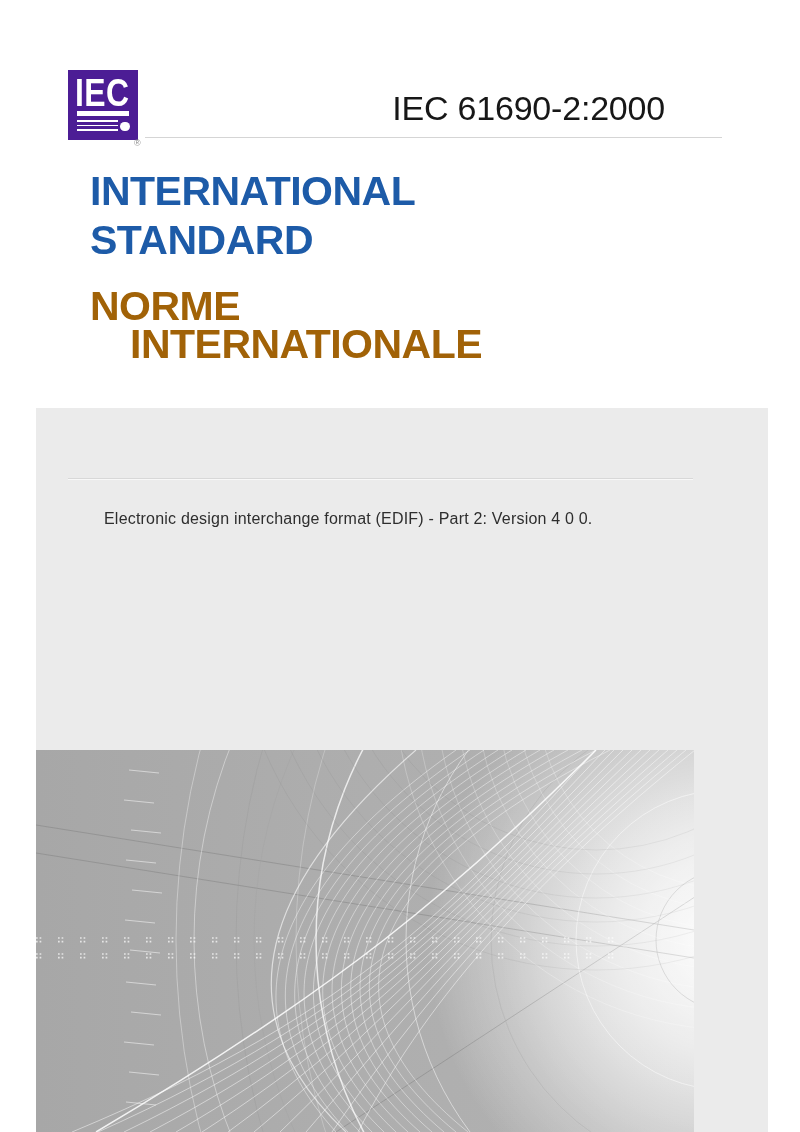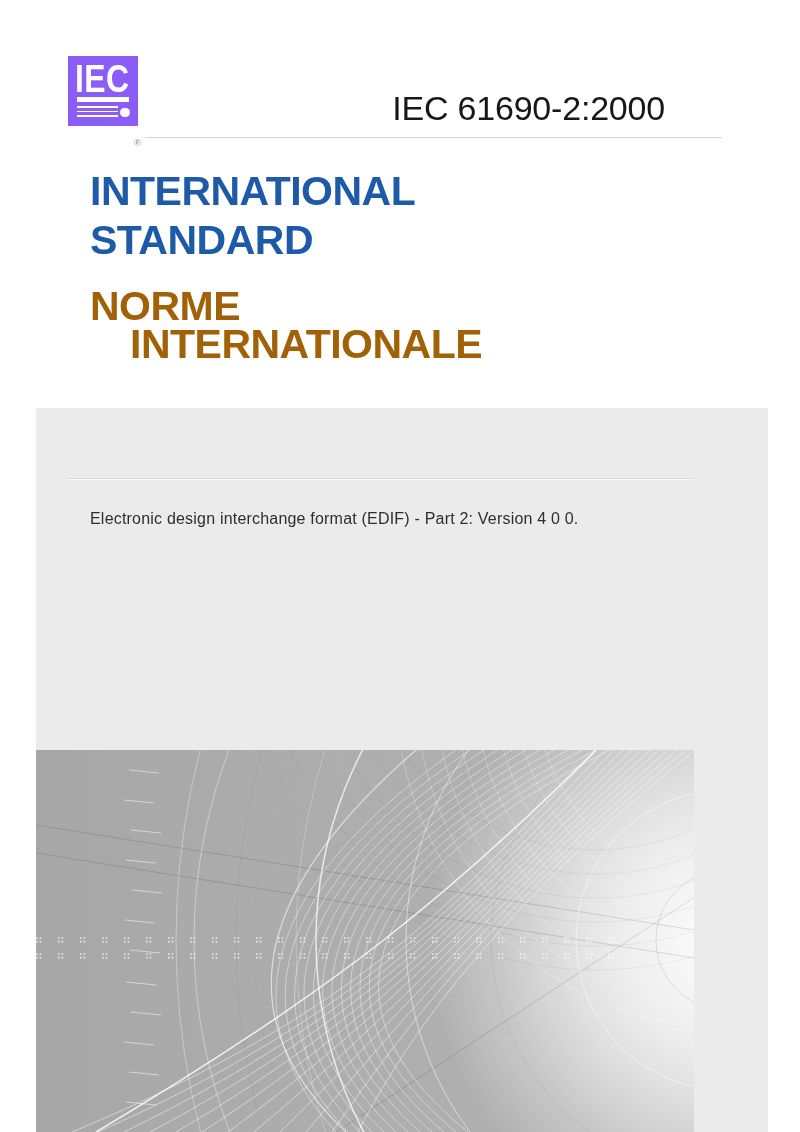--- a/index.html
+++ b/index.html
@@ -2,22 +2,22 @@
 <html><head>
 <meta charset="utf-8">
 <style>
   html,body{margin:0;padding:0;background:#ffffff;}
   #page{
     position:relative;width:800px;height:1132px;background:#ffffff;overflow:hidden;
     font-family:"Liberation Sans","DejaVu Sans",sans-serif;
   }
   
   .logo{
-    position:absolute;left:68px;top:56px;width:70px;height:70px;
-    background:#8b5cf6;
+    position:absolute;left:68px;top:70px;width:70px;height:70px;
+    background:#4c1d95;
   }
   .logo-text{
     position:absolute;left:7px;top:4px;
     color:#ffffff;font-weight:bold;font-size:38px;line-height:38px;
     letter-spacing:0.5px;transform:scaleX(0.84);transform-origin:left top;
   }
   .logo-underline{position:absolute;left:9px;top:41px;width:52px;height:4.5px;background:#ffffff;}
   .logo-line{position:absolute;left:9px;width:41px;height:1.8px;background:#ffffff;}
   .logo-line.l1{top:50px;} .logo-line.l2{top:54.5px;} .logo-line.l3{top:59px;}
   .logo-dot{position:absolute;left:52px;top:51.5px;width:9.5px;height:9.5px;border-radius:50%;background:#ffffff;}
@@ -35,21 +35,21 @@
   .en{color:#1d5ba8;}
   .fr{color:#a16207;}
   .en1{top:171px;} .en2{top:220px;} .fr1{top:286px;} .fr2{top:324px;margin-left:40px;}
   
   .band{position:absolute;left:36px;top:408px;width:732px;height:724px;background:#ebebeb;}
   .band-rule{
     position:absolute;left:32px;top:70px;width:625px;height:1px;
     background:#f8f8f8;border-top:1px solid #d8d8d8;
   }
   .band-text{
-    position:absolute;left:54px;top:97px;
+    position:absolute;left:68px;top:97px;
     font-size:16px;line-height:28px;color:#2e2e2e;letter-spacing:0.2px;white-space:nowrap;
   }
   
   .artwork{position:absolute;left:0px;top:342px;width:658px;height:382px;}
   .artwork svg{display:block;}
 </style>
 </head>
 <body>
 
 <div id="page">

